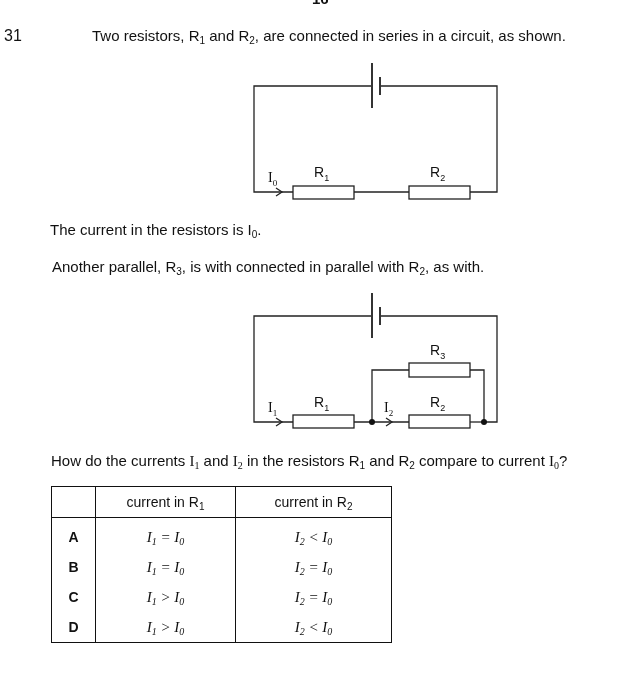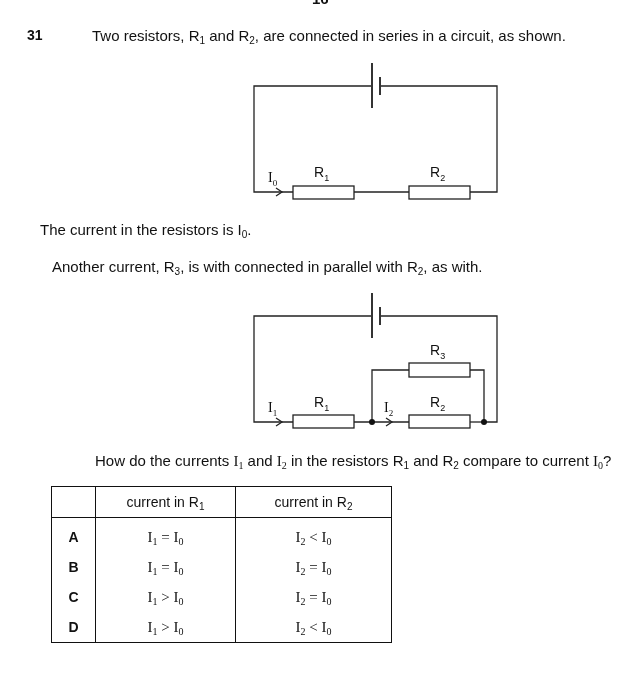--- a/index.html
+++ b/index.html
@@ -1,36 +1,36 @@
 <!DOCTYPE html>
 <html><head>
 <meta charset="utf-8">
 <style>
   html, body { margin: 0; padding: 0; background: #ffffff; }
   body { width: 617px; height: 697px; position: relative; overflow: hidden;
          font-family: "Liberation Sans", sans-serif; color: #111; }
   .abs { position: absolute; white-space: nowrap; }
   .pgnum { left: 312px; top: -10px; font-size: 15px; font-weight: bold; }
-  .qnum { left: 27px; top: 27px; font-size: 14px; font-weight: bold; }
+  .qnum { left: 4px; top: 27px; font-size: 16px; font-weight: normal; }
   .text { font-size: 15px; }
   sub { font-size: 10px; vertical-align: -3px; line-height: 0; }
   .serif { font-family: "Liberation Serif", serif; }
   svg.circuit { position: absolute; left: 0; top: 0; overflow: visible; }
   svg text { font-family: "Liberation Sans", sans-serif; font-size: 14px; fill: #111; }
   svg text.ser { font-family: "Liberation Serif", serif; }
   svg tspan.sub { font-size: 9px; }
   table.opts { position: absolute; left: 51px; top: 486px; border-collapse: collapse;
                border: 1.5px solid #111; font-size: 14px; padding-left: 19px; }
   table.opts td, table.opts th { border-left: 1.5px solid #111; height: 30px; padding: 0; text-align: center; font-weight: normal; }
   table.opts th { border-bottom: 1.5px solid #111; height: 30px; }
   table.opts td:first-child, table.opts th:first-child { border-left: none; width: 43px; }
   table.opts .c1 { width: 139px; }
   table.opts .c2 { width: 155px; margin-top: 24px; }
   table.opts td.letter { font-weight: bold; font-size: 14px; }
-  table.opts td.val { font-family: "Liberation Serif", serif; font-size: 15px; }
+  table.opts td.val { font-family: "Liberation Serif", serif; font-size: 15px; font-style: italic; }
   table.opts tr.first td { padding-top: 4px; }
 </style>
 </head>
 <body>
 
 <div class="abs pgnum">16</div>
 
 <div class="abs qnum">31</div>
 
 <div class="abs text" style="left:52px; top:27px;margin-left:40px;"><span>Two resistors, R</span><sub>1</sub><span> and R</span><sub>2</sub><span>, are connected in series in a circuit, as shown.</span></div>
@@ -44,23 +44,23 @@
     <rect x="409" y="186" width="61" height="13"></rect>
     <path d="M276 188 L282 192 L276 196"></path>
   </g>
   <line x1="372" y1="63" x2="372" y2="108" stroke="#333" stroke-width="2"></line>
   <line x1="380" y1="77" x2="380" y2="95" stroke="#333" stroke-width="2"></line>
   <text class="ser" x="268" y="182"><tspan>I</tspan><tspan class="sub" dy="4">0</tspan></text>
   <text x="314" y="177"><tspan>R</tspan><tspan class="sub" dy="4">1</tspan></text>
   <text x="430" y="177"><tspan>R</tspan><tspan class="sub" dy="4">2</tspan></text>
 </svg>
 
-<div class="abs text" style="left:40px; top:221px;"><span>The current in the resistors is I</span><sub>0</sub><span>.</span></div>
+<div class="abs text" style="left:50px; top:221px;"><span>The current in the resistors is I</span><sub>0</sub><span>.</span></div>
 
-<div class="abs text" style="left:52px; top:258px;"><span>Another current, R</span><sub>3</sub><span>, is with connected in parallel with R</span><sub>2</sub><span>, as with.</span></div>
+<div class="abs text" style="left:52px; top:258px;"><span>Another parallel, R</span><sub>3</sub><span>, is with connected in parallel with R</span><sub>2</sub><span>, as with.</span></div>
 
 <svg class="circuit" width="617" height="697">
   <g stroke="#222" stroke-width="1.3" fill="none">
     <path d="M372 316 H254 V422 H293"></path>
     <path d="M380 316 H497 V422 H484"></path>
     <path d="M354 422 H409"></path>
     <path d="M470 422 H484"></path>
     <path d="M372 422 V370 H409"></path>
     <path d="M470 370 H484 V422"></path>
     <rect x="293" y="415" width="61" height="13"></rect>
@@ -73,21 +73,21 @@
   <circle cx="484" cy="422" r="3" fill="#111"></circle>
   <line x1="372" y1="293" x2="372" y2="338" stroke="#333" stroke-width="2"></line>
   <line x1="380" y1="307" x2="380" y2="325" stroke="#333" stroke-width="2"></line>
   <text class="ser" x="268" y="412"><tspan>I</tspan><tspan class="sub" dy="4">1</tspan></text>
   <text class="ser" x="384" y="412"><tspan>I</tspan><tspan class="sub" dy="4">2</tspan></text>
   <text x="314" y="407"><tspan>R</tspan><tspan class="sub" dy="4">1</tspan></text>
   <text x="430" y="407"><tspan>R</tspan><tspan class="sub" dy="4">2</tspan></text>
   <text x="430" y="355"><tspan>R</tspan><tspan class="sub" dy="4">3</tspan></text>
 </svg>
 
-<div class="abs text" style="left:51px; top:452px;margin-left:44px;"><span>How do the currents </span><span class="serif">I</span><sub class="serif">1</sub><span> and </span><span class="serif">I</span><sub class="serif">2</sub><span> in the resistors R</span><sub>1</sub><span> and R</span><sub>2</sub><span> compare to current </span><span class="serif">I</span><sub class="serif">0</sub><span>?</span></div>
+<div class="abs text" style="left:51px; top:452px;"><span>How do the currents </span><span class="serif">I</span><sub class="serif">1</sub><span> and </span><span class="serif">I</span><sub class="serif">2</sub><span> in the resistors R</span><sub>1</sub><span> and R</span><sub>2</sub><span> compare to current </span><span class="serif">I</span><sub class="serif">0</sub><span>?</span></div>
 
 <table class="opts">
   <thead>
     <tr>
       <th></th>
       <th class="c1"><span>current in R</span><sub>1</sub></th>
       <th class="c2"><span>current in R</span><sub>2</sub></th>
     </tr>
   </thead>
   <tbody>

